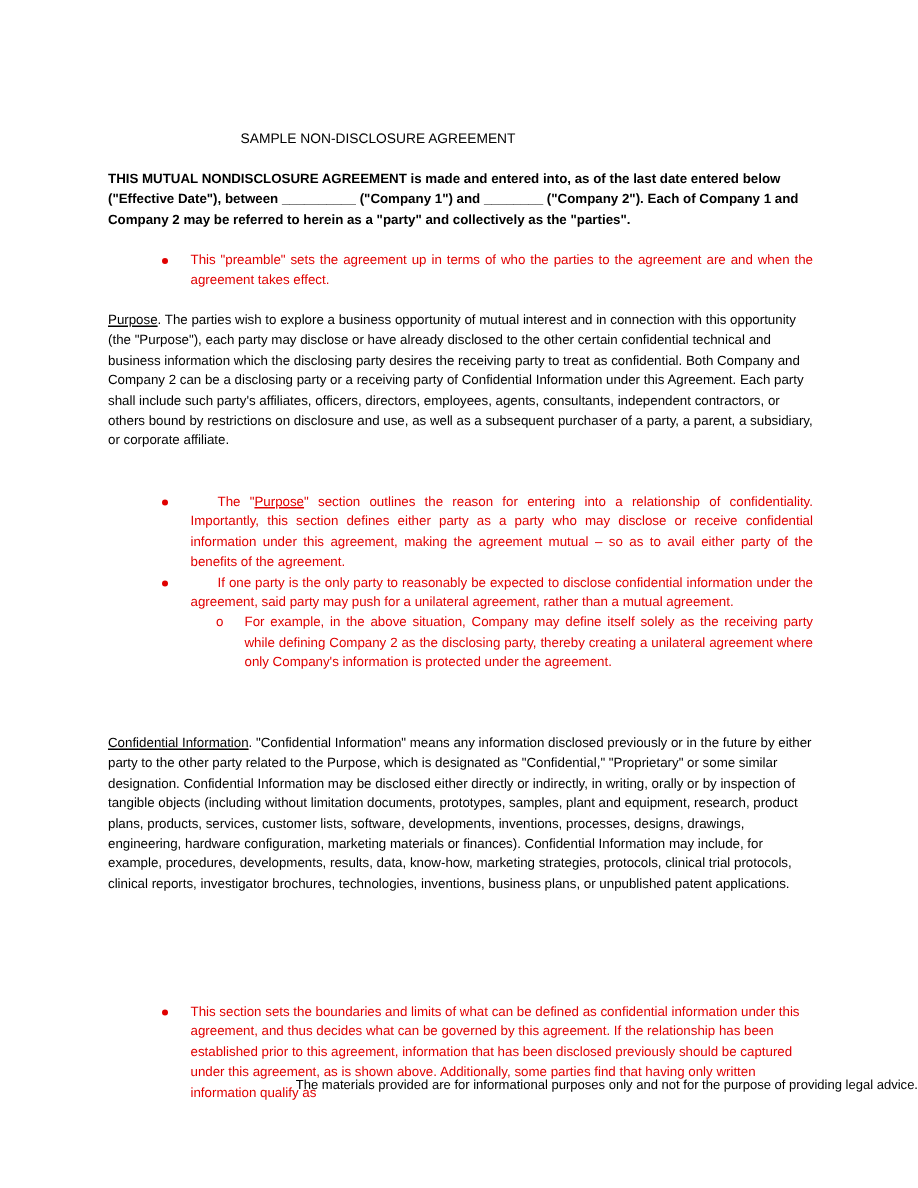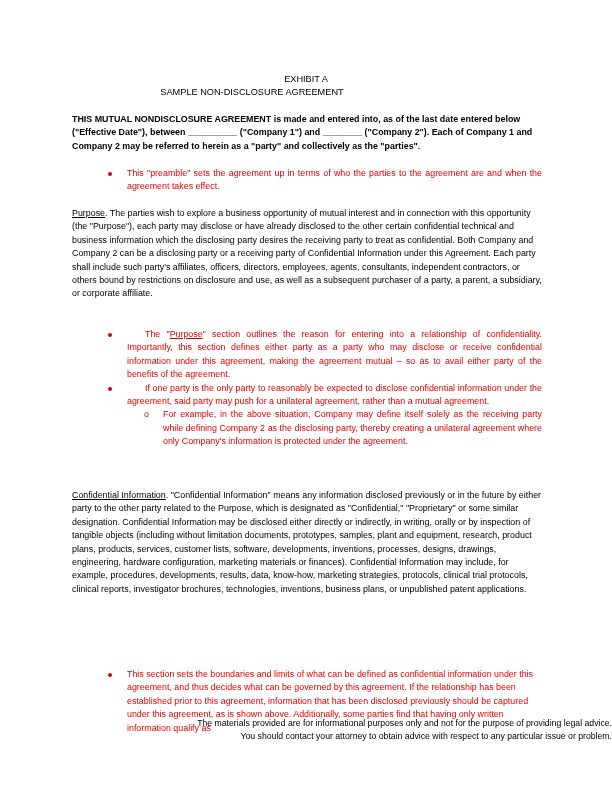--- a/index.html
+++ b/index.html
@@ -29,21 +29,20 @@
   .footer {
     position: absolute; top: 717px; left: 0; width: 612px;
     text-align: right; font-size: 8.7px; line-height: 13px; color: #000;
   }
 </style>
 </head>
 <body>
 
 <div class="page">
 
-  <div class="center title1">EXHIBIT A</div>
   <div class="center title2">SAMPLE NON-DISCLOSURE AGREEMENT</div>
 
   <div class="para" style="top:113px;font-weight:bold;">THIS MUTUAL NONDISCLOSURE AGREEMENT is made and entered into, as of the last date entered below ("Effective Date"), between __________ ("Company 1") and ________ ("Company 2"). Each of Company 1 and Company 2 may be referred to herein as a "party" and collectively as the "parties".</div>
 
   <div class="bullet-block" style="top:167px; left:127px; width:415px;">
     <div class="bullet-row">
       <span class="bullet-dot" style="left:-19px;"></span>
       <div class="justify">This "preamble" sets the agreement up in terms of who the parties to the agreement are and when the agreement takes effect.</div>
     </div>
   </div>
@@ -73,16 +72,15 @@
 
   <div class="bullet-block" style="top:668px; left:127px; width:415px;">
     <div class="bullet-row">
       <span class="bullet-dot" style="left:-19px;"></span>
       <div>This section sets the boundaries and limits of what can be defined as confidential information under this agreement, and thus decides what can be governed by this agreement. If the relationship has been established prior to this agreement, information that has been disclosed previously should be captured under this agreement, as is shown above. Additionally, some parties find that having only written information qualify as</div>
     </div>
   </div>
 
   <div class="footer">
     <div>The materials provided are for informational purposes only and not for the purpose of providing legal advice.</div>
-    <div>You should contact your attorney to obtain advice with respect to any particular issue or problem.</div>
   </div>
 
 </div>
 
 </body></html>

